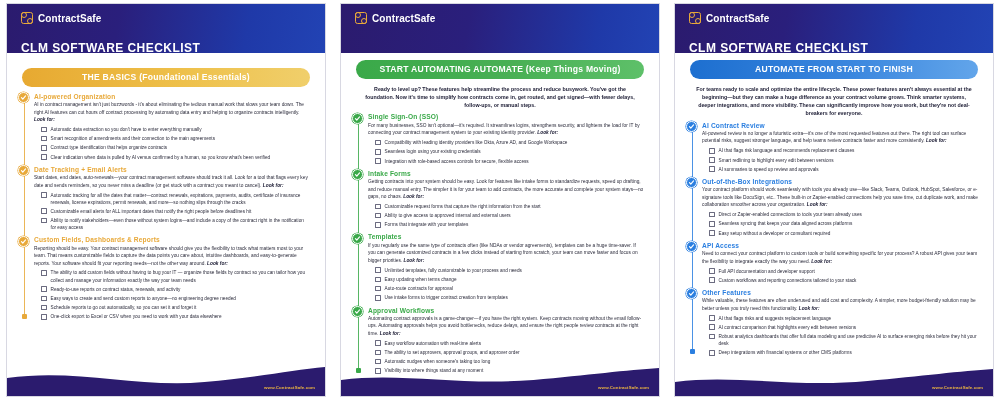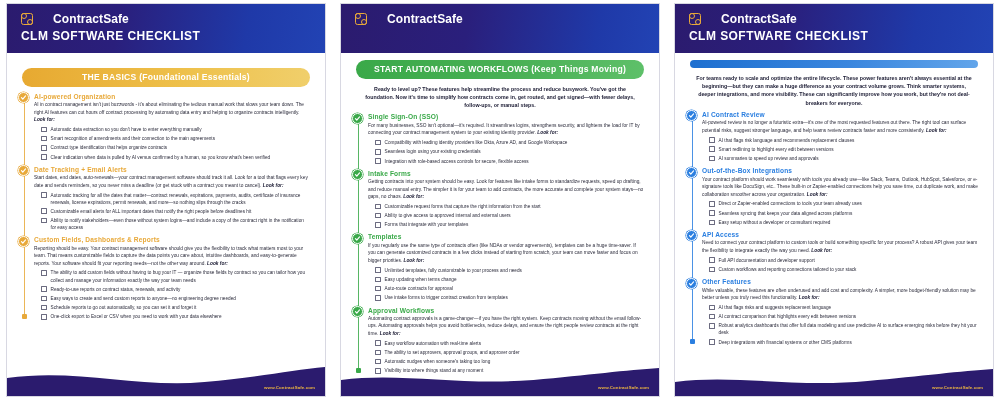--- a/index.html
+++ b/index.html
@@ -48,31 +48,30 @@
   .brand-mark::before, .brand-mark::after {
     content: ""; position: absolute;
     width: 4px; height: 4px;
     border-radius: 50%;
     border: 1.4px solid #e8a93a;
   }
   .brand-mark::before { top: -1px; left: -1px; }
   .brand-mark::after  { bottom: -1px; right: -1px; }
   .brand-name {
     color: #ffffff;
-    font-size: 12px;
+    font-size: 10px;
     font-weight: 600;
     letter-spacing: .1px;
-    margin-left: 15px;
   }
   .doc-title {
     color: #ffffff;
     font-size: 12px;
     font-weight: 700;
     letter-spacing: .45px;
-    margin-top: 3px;
+    margin-top: 17px;
   }
 
   
   .page-body {
     flex: 1 1 auto;
     position: relative;
     padding: 7px 11px 0 11px;
     overflow: hidden;
   }
 
@@ -303,21 +302,21 @@
   </div>
 
   <div class="page p2">
     <div class="page-header">
       <div class="brand-row">
         <span class="brand-mark"></span>
         <span class="brand-name">ContractSafe</span>
       </div>
     </div>
     <div class="page-body">
-      <div class="section-banner banner-green">START AUTOMATING WORKFLOWS (Keep Things Moving)</div>
+      <div class="section-banner banner-green">START AUTOMATING AUTOMATE (Keep Things Moving)</div>
       <div class="intro-text">Ready to level up? These features help streamline the process and reduce busywork. You've got the foundation. Now it's time to simplify how contracts come in, get routed, and get signed—with fewer delays, follow-ups, or manual steps.</div>
       <div class="sections">
 
         <div class="section">
           <span class="check-bullet">
             <svg viewBox="0 0 12 12">
                 <path d="M2.5 6.2 L4.8 8.6 L9.5 3.4" fill="none" stroke="#fff" stroke-width="2" stroke-linecap="round" stroke-linejoin="round"></path>
               </svg>
           </span>
           <div class="section-title">Single Sign-On (SSO)</div>
@@ -431,20 +430,21 @@
   <div class="page p3">
     <div class="page-header">
       <div class="brand-row">
         <span class="brand-mark"></span>
         <span class="brand-name">ContractSafe</span>
       </div>
       <div class="doc-title">CLM SOFTWARE CHECKLIST</div>
     </div>
     <div class="page-body">
       <div class="section-banner banner-blue">
+        <div>AUTOMATE FROM START TO FINISH</div>
       </div>
       <div class="intro-text">For teams ready to scale and optimize the entire lifecycle. These power features aren't always essential at the beginning—but they can make a huge difference as your contract volume grows. Think smarter systems, deeper integrations, and more visibility. These can significantly improve how you work, but they're not deal-breakers for everyone.</div>
       <div class="sections">
 
         <div class="section">
           <span class="check-bullet">
             <svg viewBox="0 0 12 12">
                 <path d="M2.5 6.2 L4.8 8.6 L9.5 3.4" fill="none" stroke="#fff" stroke-width="2" stroke-linecap="round" stroke-linejoin="round"></path>
               </svg>
           </span>

